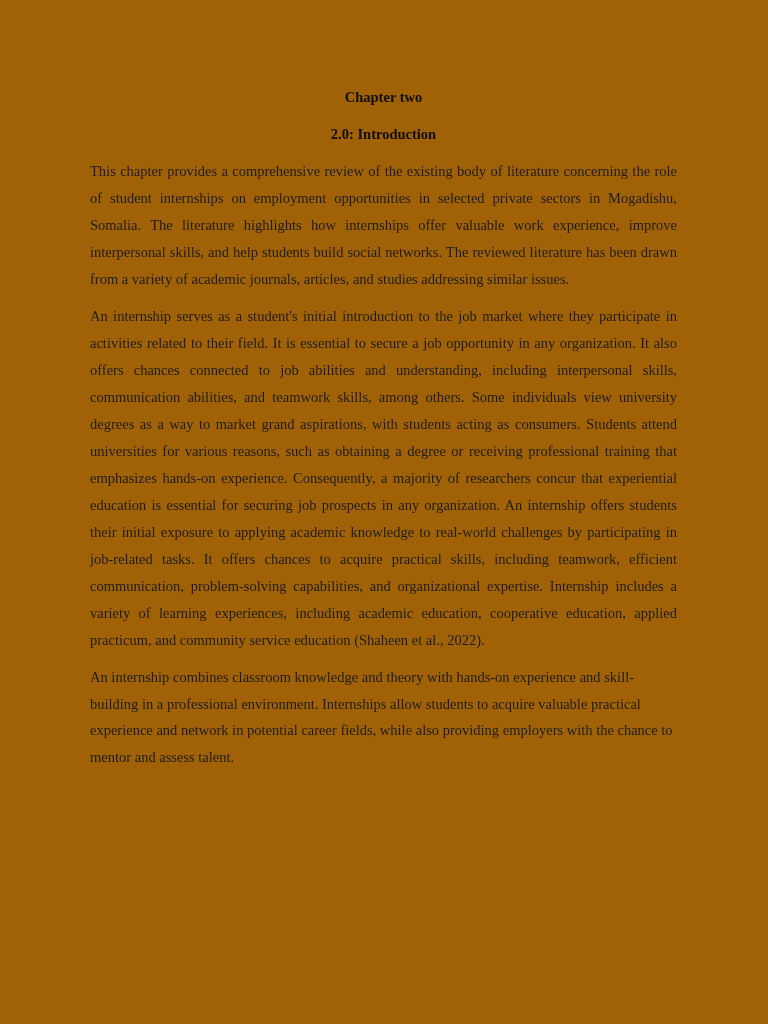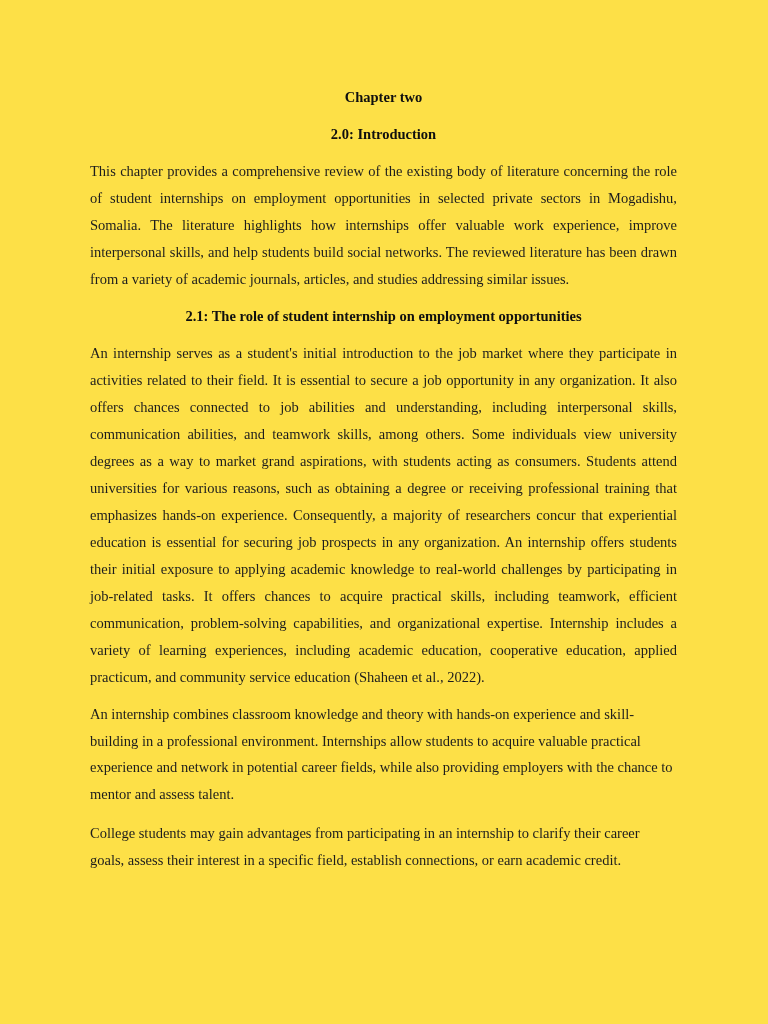--- a/index.html
+++ b/index.html
@@ -4,21 +4,21 @@
 <style>
   html, body {
     margin: 0;
     padding: 0;
     background: #ffffff;
   }
   .page {
     position: relative;
     width: 768px;
     height: 1024px;
-    background: #fde047;
+    background: #a16207;
     overflow: hidden;
   }
   .content {
     position: absolute;
     left: 90px;
     top: 84px;
     width: 587px;
     font-family: "Liberation Serif", "DejaVu Serif", serif;
     font-size: 14.5px;
     line-height: 27px;
@@ -58,22 +58,20 @@
 <div class="page">
   <div class="content">
 
     <h1 class="heading-center">Chapter two</h1>
 
 
     <h2 class="heading-section">2.0: Introduction</h2>
 
     <p class="body-para justified">This chapter provides a comprehensive review of the existing body of literature concerning the role of student internships on employment opportunities in selected private sectors in Mogadishu, Somalia. The literature highlights how internships offer valuable work experience, improve interpersonal skills, and help students build social networks. The reviewed literature has been drawn from a variety of academic journals, articles, and studies addressing similar issues.</p>
 
-    <h2 class="heading-section">2.1: The role of student internship on employment opportunities</h2>
 
     <p class="body-para justified">An internship serves as a student's initial introduction to the job market where they participate in activities related to their field. It is essential to secure a job opportunity in any organization. It also offers chances connected to job abilities and understanding, including interpersonal skills, communication abilities, and teamwork skills, among others. Some individuals view university degrees as a way to market grand aspirations, with students acting as consumers. Students attend universities for various reasons, such as obtaining a degree or receiving professional training that emphasizes hands-on experience. Consequently, a majority of researchers concur that experiential education is essential for securing job prospects in any organization. An internship offers students their initial exposure to applying academic knowledge to real-world challenges by participating in job-related tasks. It offers chances to acquire practical skills, including teamwork, efficient communication, problem-solving capabilities, and organizational expertise. Internship includes a variety of learning experiences, including academic education, cooperative education, applied practicum, and community service education (Shaheen et al., 2022).</p>
 
     <p class="body-para left-aligned">An internship combines classroom knowledge and theory with hands-on experience and skill-building in a professional environment. Internships allow students to acquire valuable practical experience and network in potential career fields, while also providing employers with the chance to mentor and assess talent.</p>
 
-    <p class="body-para left-aligned extra-gap">College students may gain advantages from participating in an internship to clarify their career goals, assess their interest in a specific field, establish connections, or earn academic credit.</p>
 
   </div>
 </div>
 
 </body></html>

